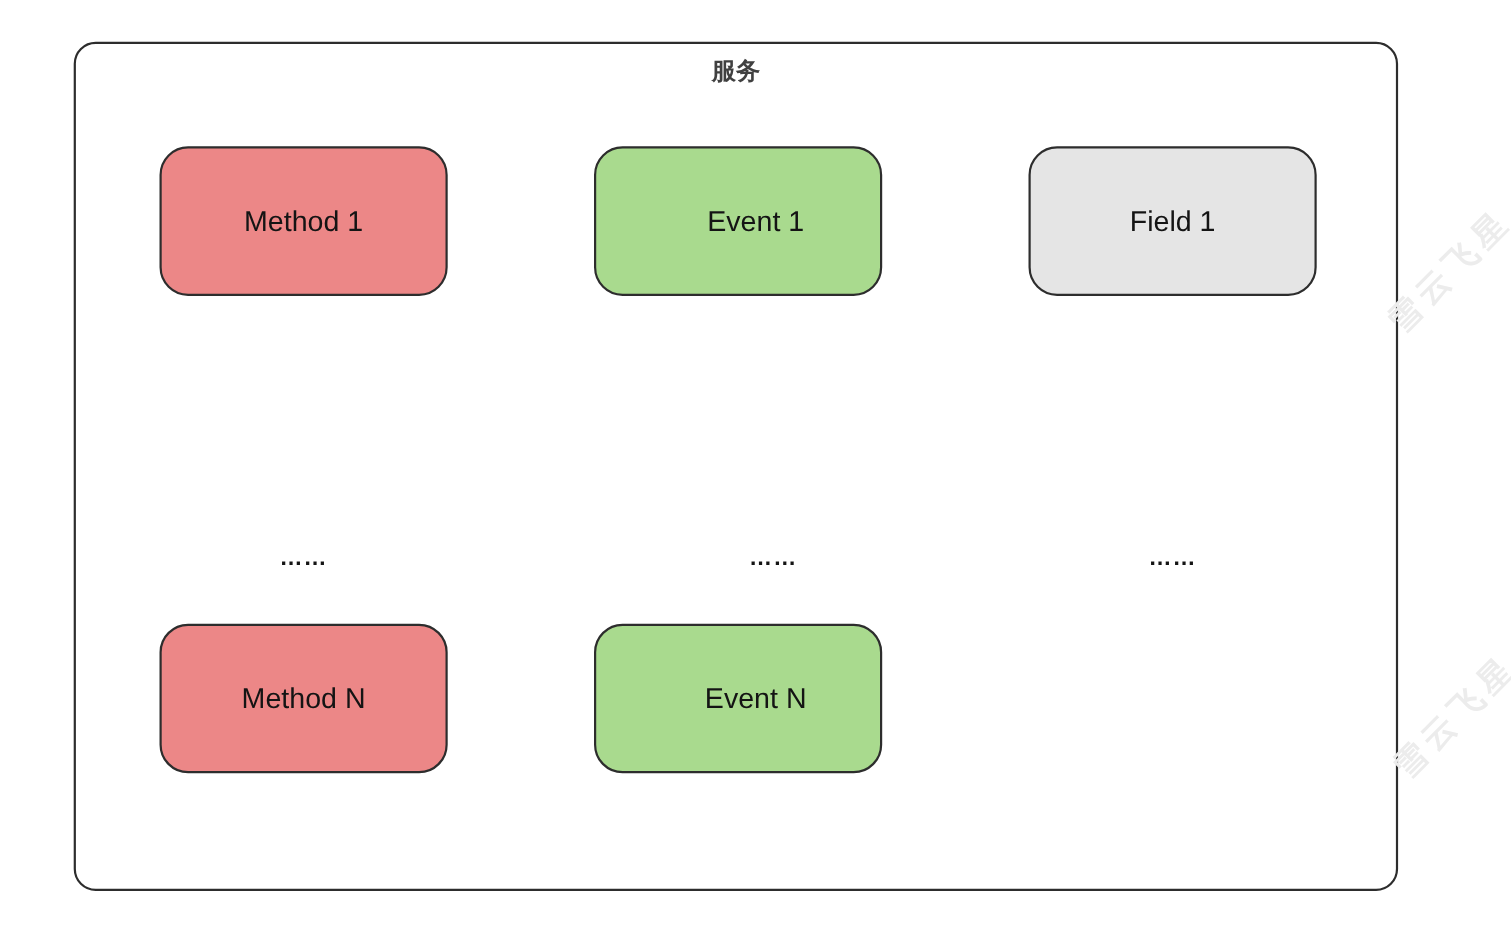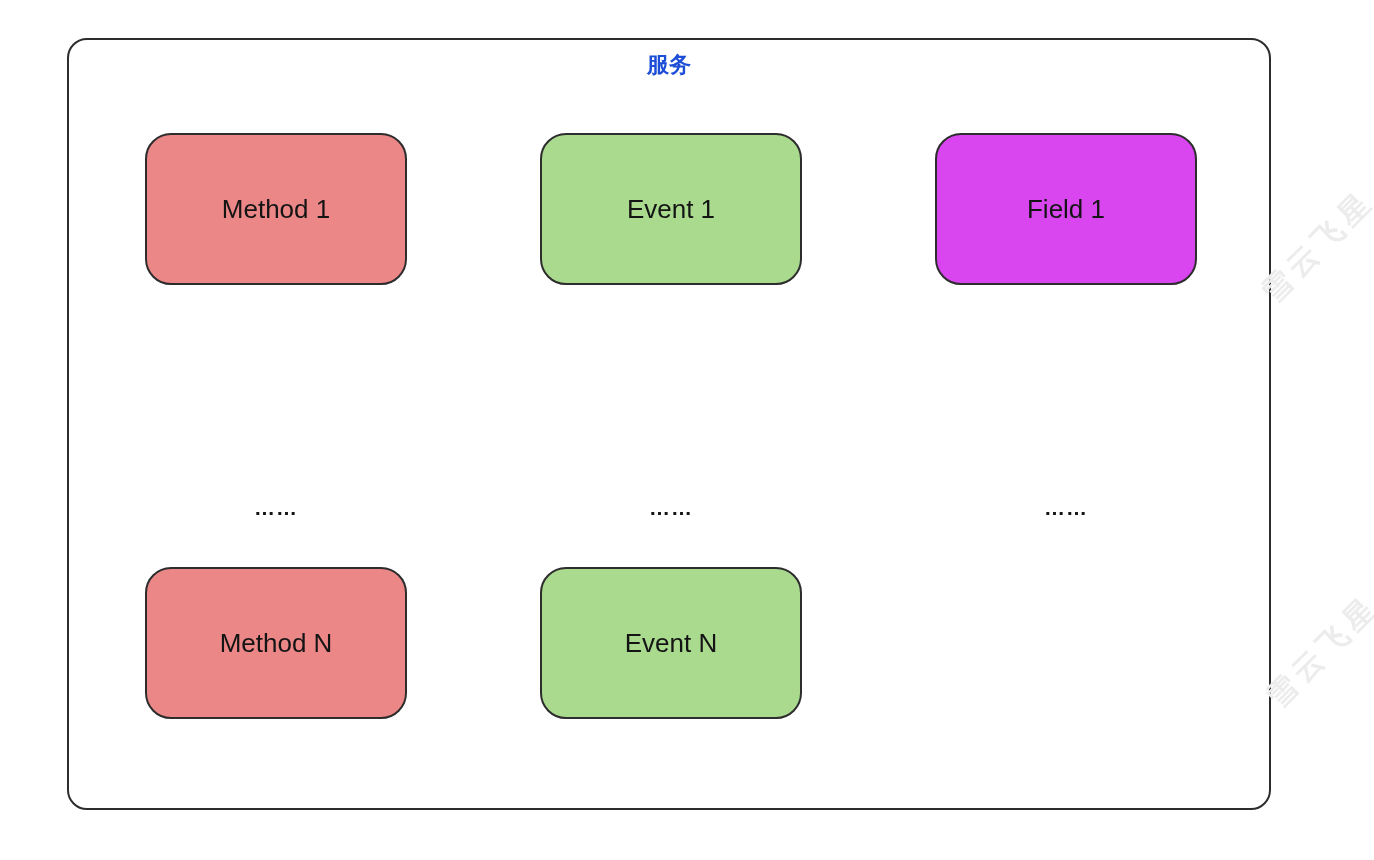--- a/index.html
+++ b/index.html
@@ -28,42 +28,42 @@
     box-sizing: border-box;
   }
   .service-title {
     position: absolute;
     left: 0;
     top: 10px;
     width: 100%;
     text-align: center;
     font-size: 22px;
     font-weight: 700;
-    color: #1d4ed8;
+    color: #404040;
   }
   
   .node {
     position: absolute;
     width: 262px;
-    height: 152px;
+    height: 136px;
     border: 2px solid #2d2d2d;
     border-radius: 26px;
     box-sizing: border-box;
     display: flex;
     align-items: center;
     justify-content: center;
     font-size: 26px;
     color: #141414;
   }
   .fill-red    { background: #ec8787; }
   .fill-green  { background: #a9da8e; }
-  .fill-orange { background: #d946ef; }
+  .fill-orange { background: #e5e5e5; }
 
   .c1 { left: 76px;  }
-  .c2 { left: 471px; }
+  .c2 { left: 471px; padding-left: 32px; }
   .c3 { left: 866px; }
   .r1 { top: 93px;  }
   .r2 { top: 262px; }
   .r3 { top: 527px; }
 
   
   .dots {
     position: absolute;
     top: 444px;
     width: 262px;

